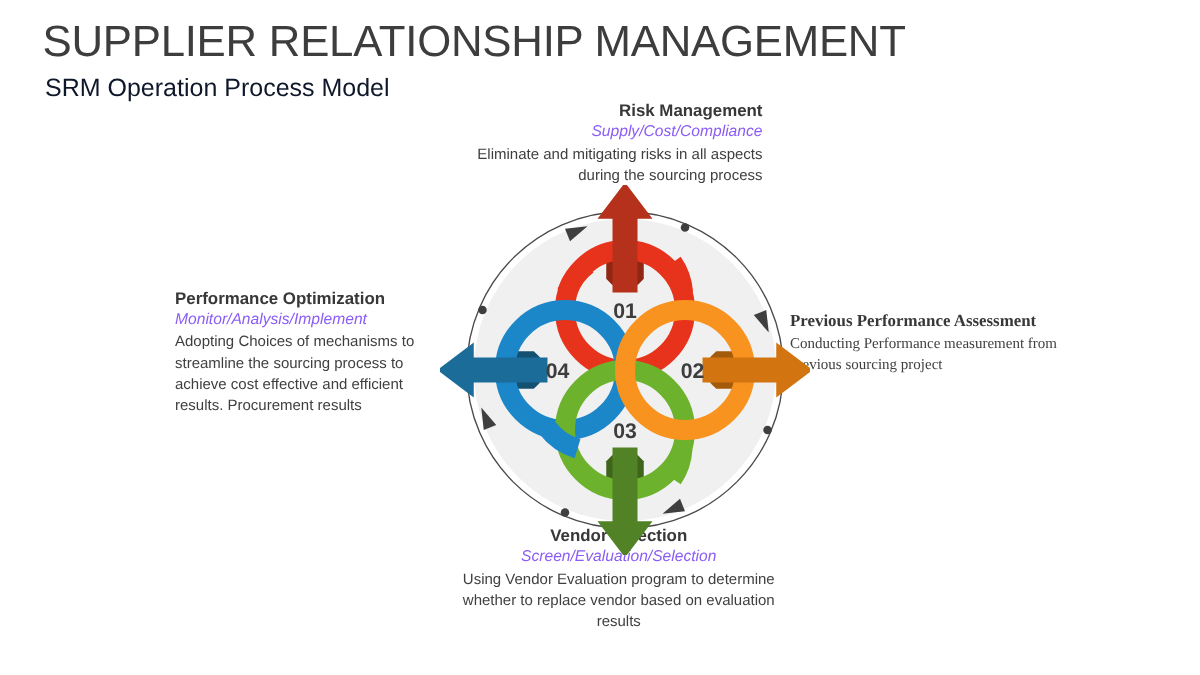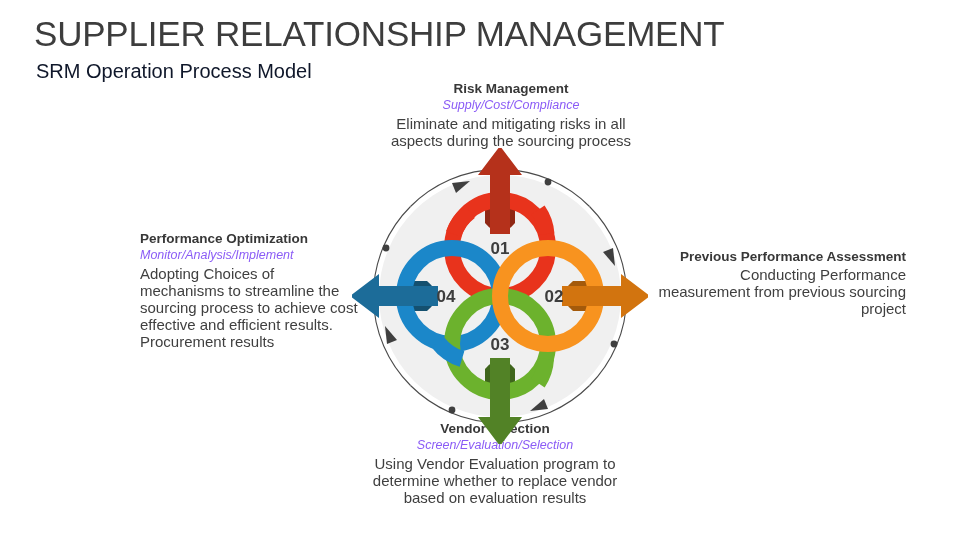--- a/index.html
+++ b/index.html
@@ -45,37 +45,38 @@
     color: #383838;
     line-height: 17px;
   }
   .callout .c-sub {
     font-size: 12.5px;
     font-style: italic;
     color: #8b5cf6;
     line-height: 17px;
   }
   .callout .c-body {
-    font-size: 15px;
+    font-size: 12px;
     color: #3f3f3f;
     line-height: 17px;
     margin-top: 1px;
   }
 
   #callout-top {
-    left: 386px;
+    left: 360px;
     top: 80px;
     width: 250px;
-    text-align: center;
+    text-align: right;
   }
   #callout-right {
-    left: 656px;
+    left: 632px;
     top: 248px;
     width: 250px;
-    text-align: right;
+    text-align: left;
+    font-family: Liberation Serif, serif;
   }
   #callout-bottom {
     left: 370px;
     top: 420px;
     width: 250px;
     text-align: center;
   }
   #callout-left {
     left: 140px;
     top: 230px;

